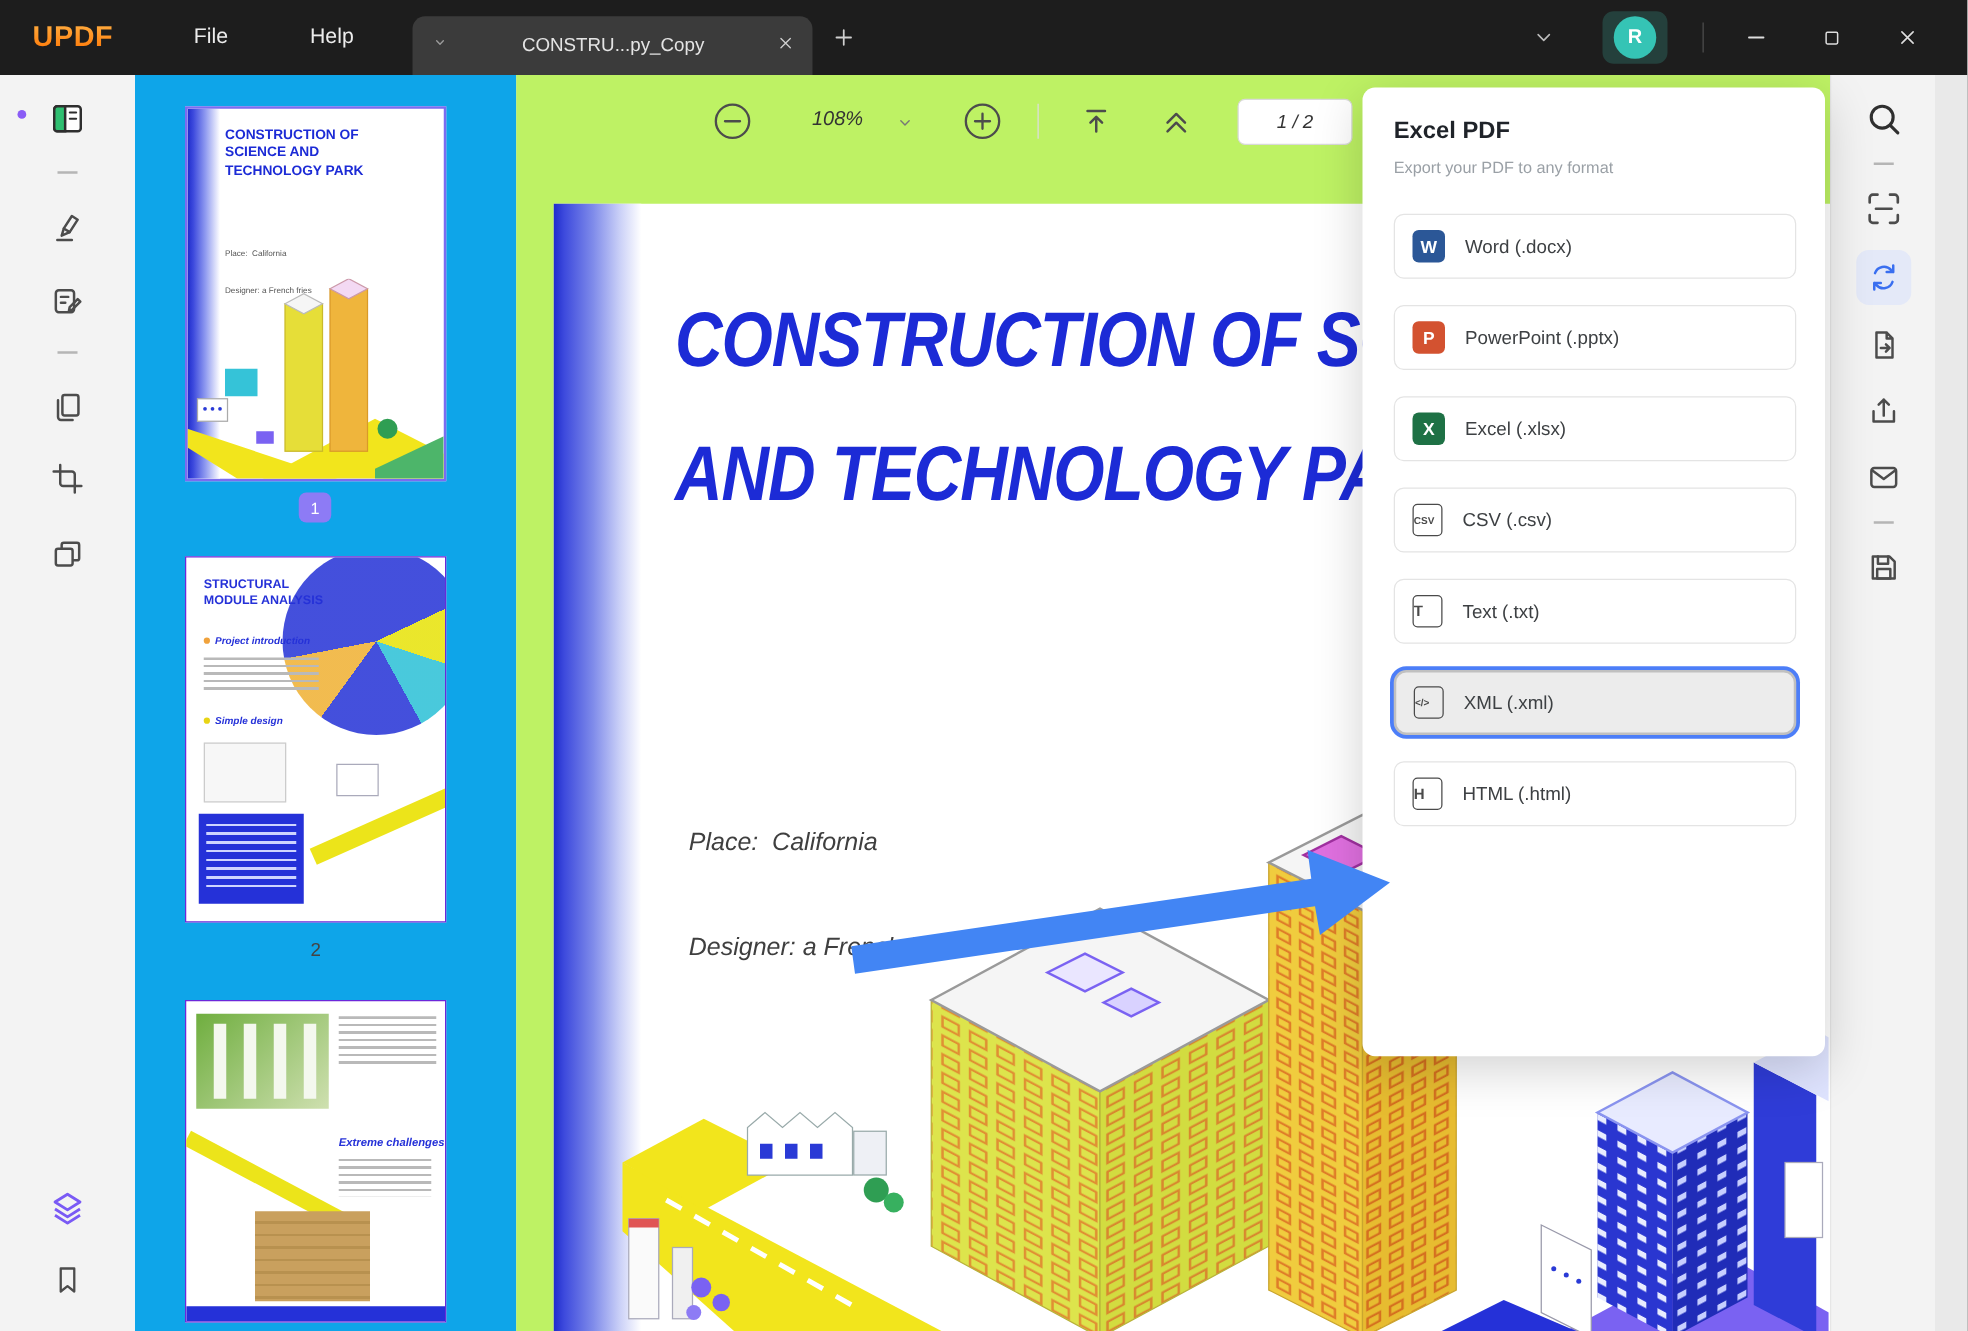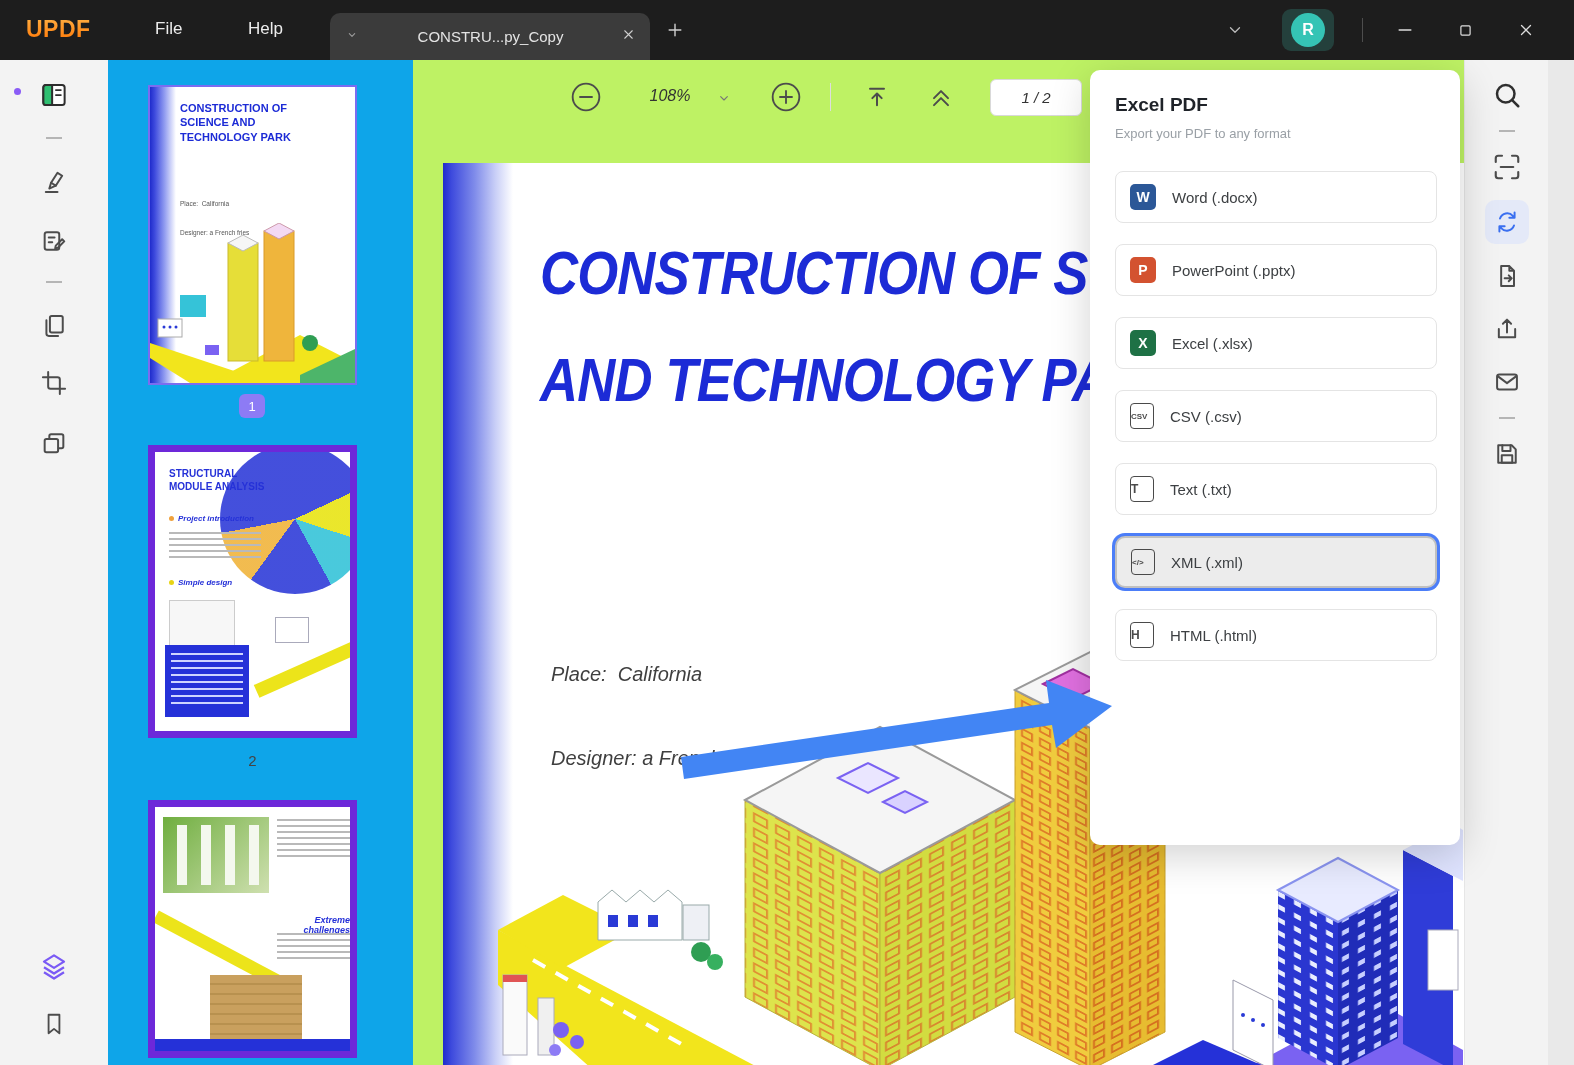--- a/index.html
+++ b/index.html
@@ -34,21 +34,21 @@
   .right-edge { width:26px; background:#e9e9e9; flex:none; }
 
   .rail-ic { position:absolute; left:50%; transform:translateX(-50%); display:flex; align-items:center; justify-content:center; }
   .rail-sep { position:absolute; left:50%; transform:translateX(-50%); width:16px; height:2px; background:#b5b5b5; }
   .ic { stroke:#4c4c4c; fill:none; stroke-width:1.7; stroke-linecap:round; stroke-linejoin:round; }
   .ic-blue { stroke:#3a6ff0; }
   .active-pill { background:#e4e9f8; border-radius:10px; width:44px; height:44px; }
   .notif-dot { position:absolute; left:14px; top:88px; width:7px; height:7px; border-radius:50%; background:#8a5cf6; z-index:70; }
 
   
-  .thumb { position:absolute; left:40px; width:209px; background:#fff; border:7px solid #6d28d9; overflow:hidden; }
+  .thumb { position:absolute; left:40px; width:209px; background:#fff; border:1px solid #6d28d9; overflow:hidden; }
   .thumb1 { top:25px; height:300px; border:2px solid #7b6cf0; }
   .thumb2 { top:385px; height:293px; }
   .thumb3 { top:740px; height:258px;text-align:right; }
   .t-stripe { position:absolute; left:0; top:0; bottom:0; width:26px;
               background:linear-gradient(90deg,#1f2ccc 0%,#3d4add 18%,#8f9af0 55%,#fff 100%); }
   .t1-title { position:absolute; left:30px; top:14px; width:150px; color:#1c2bd6; font-weight:800; font-size:11px; line-height:1.3; }
   .t1-meta { position:absolute; left:30px; top:92px; font-size:6.5px; color:#555; line-height:1.5; white-space:pre-wrap; }
   .badge1 { position:absolute; left:131px; top:334px; width:26px; height:24px; background:#8d7bf5; border-radius:6px;
             color:#fff; font-size:13px; display:flex; align-items:center; justify-content:center; }
   .t-label2 { position:absolute; left:40px; top:692px; width:209px; text-align:center; font-size:15px; color:#444; }

